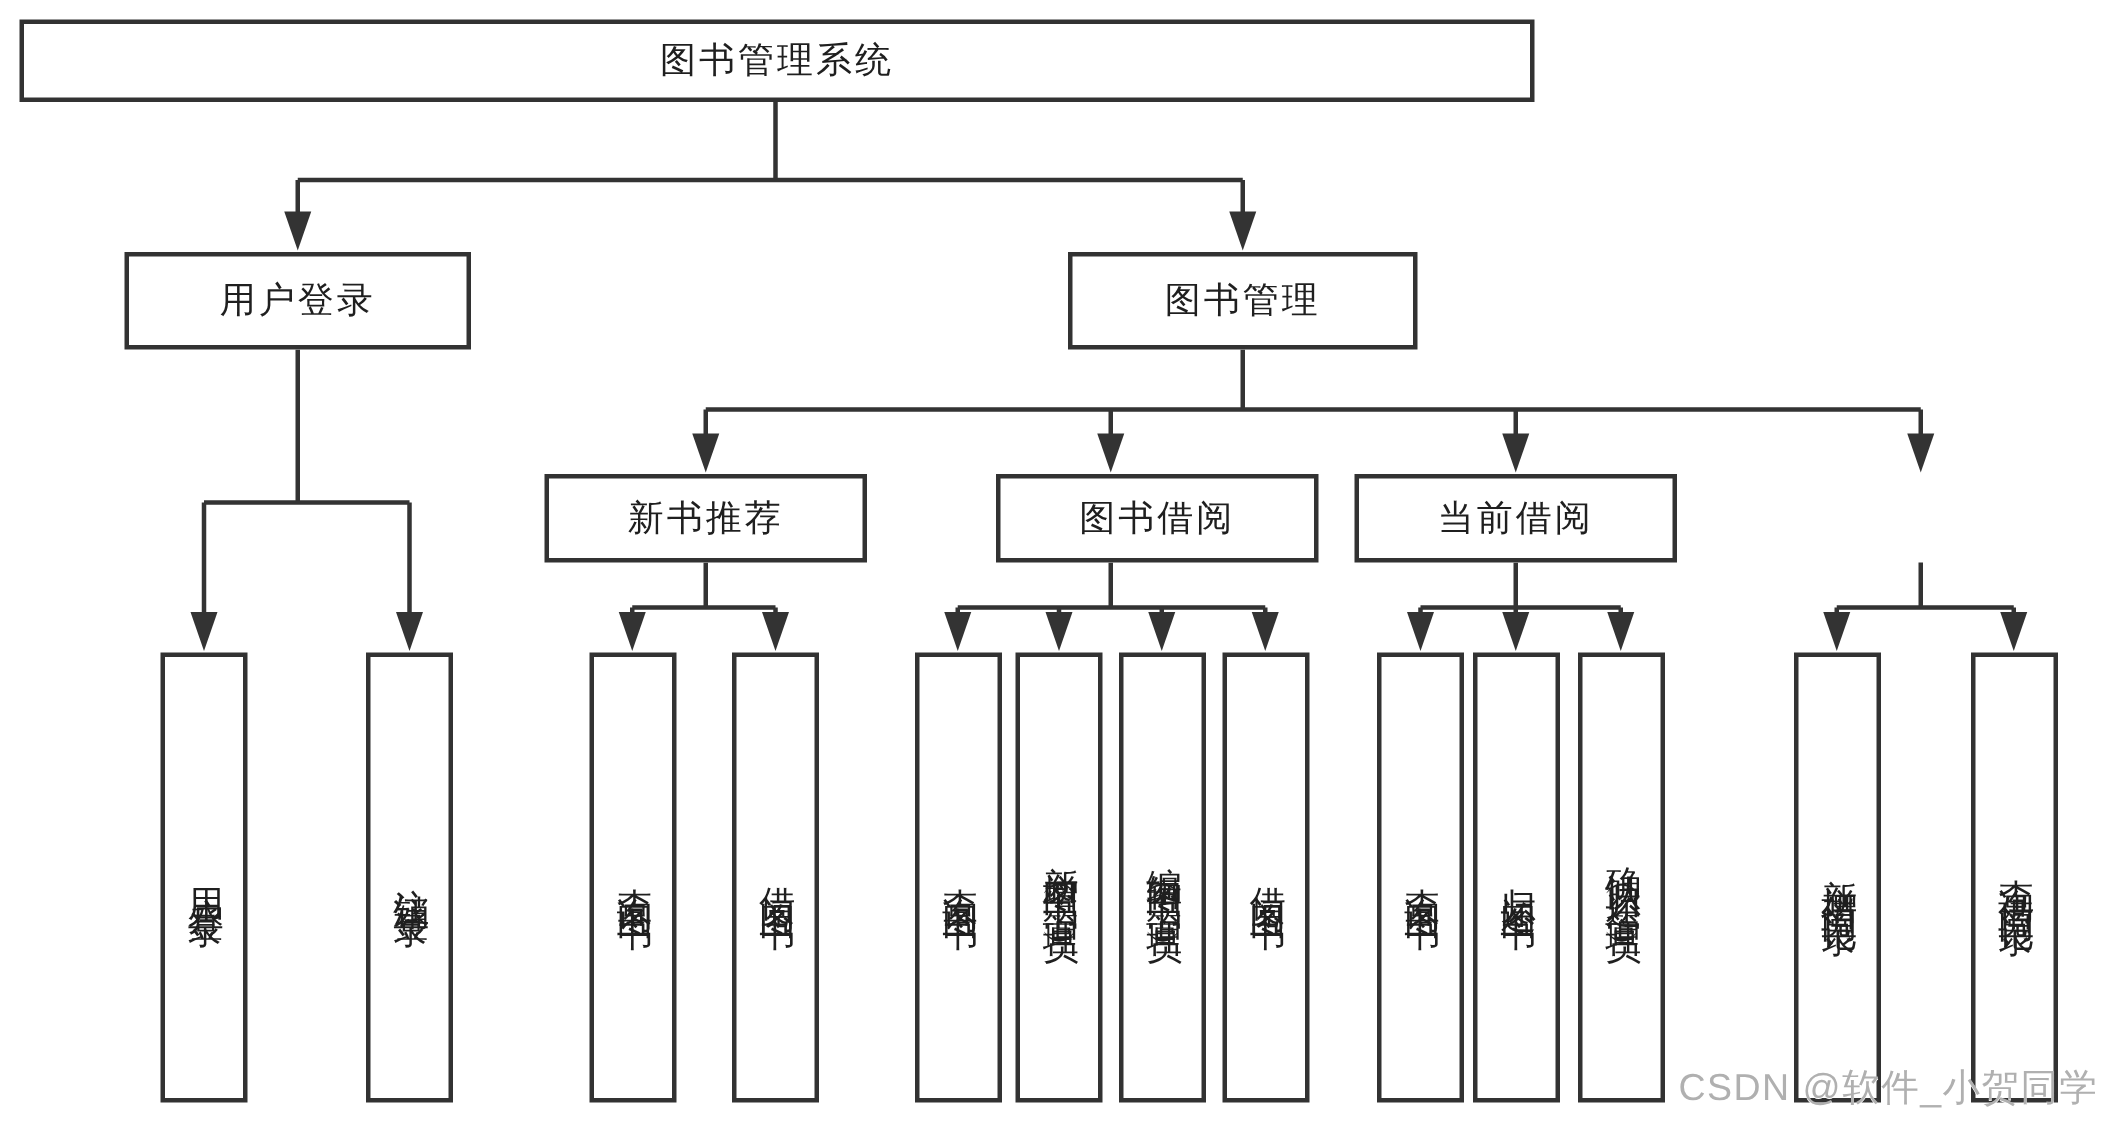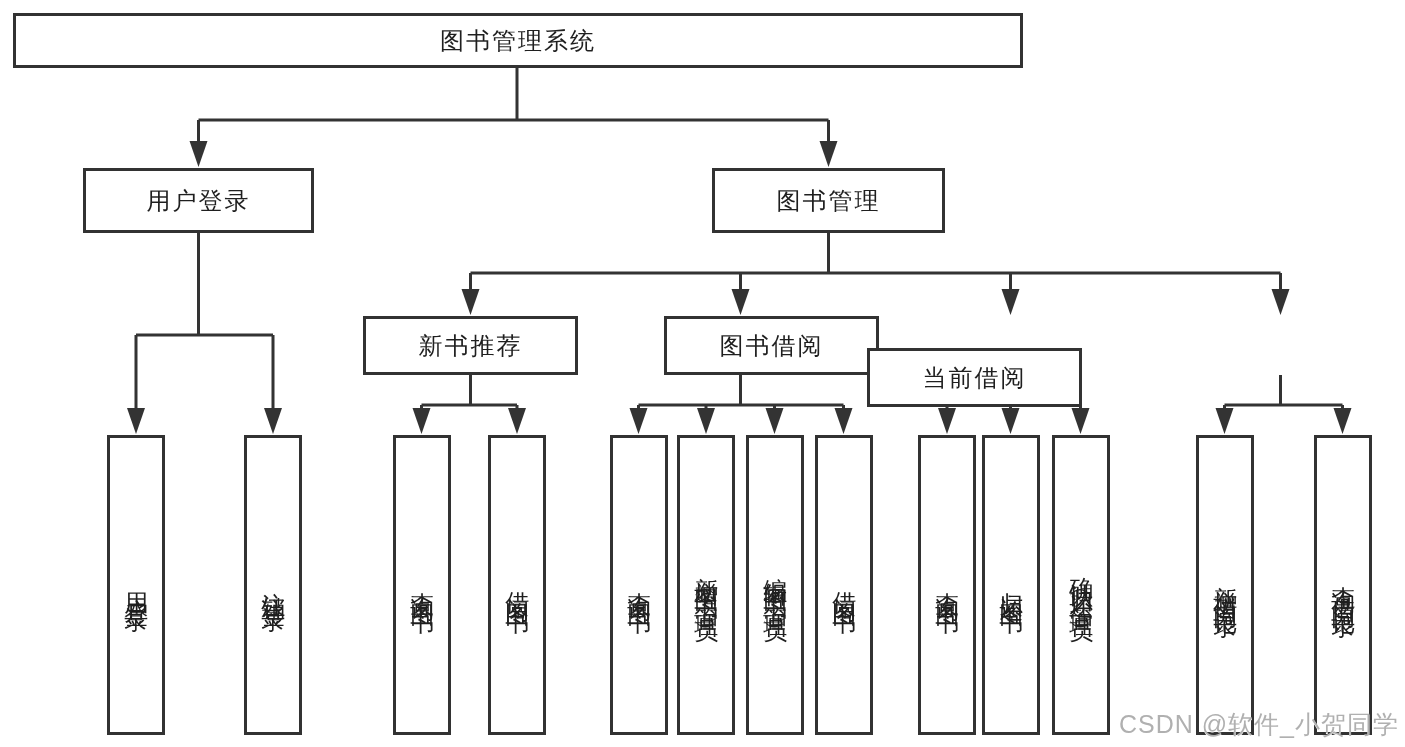--- a/index.html
+++ b/index.html
@@ -32,21 +32,21 @@
   }
   
   #n-root{left:13px;top:13px;width:1010px;height:55px;}
   
   #n-l2-0{left:83px;top:168px;width:231px;height:65px;}
   #n-l2-1{left:712px;top:168px;width:233px;height:65px;}
   
   .l3{top:316px;width:215px;height:59px;}
   #n-l3-0{left:363px;}
   #n-l3-1{left:644px;margin-left:20px;}
-  #n-l3-2{left:867px;margin-top:32px;}
+  #n-l3-2{left:903px;}
   #n-l3-3{left:1173px;}
   
   .leaf{top:435px;width:58px;height:300px;}
   #n-leaf-a0{left:107px;}
   #n-leaf-a1{left:244px;}
   #n-leaf-b0{left:393px;}
   #n-leaf-b1{left:488px;}
   #n-leaf-c0{left:610px;}
   #n-leaf-c1{left:677px;}
   #n-leaf-c2{left:746px;}

